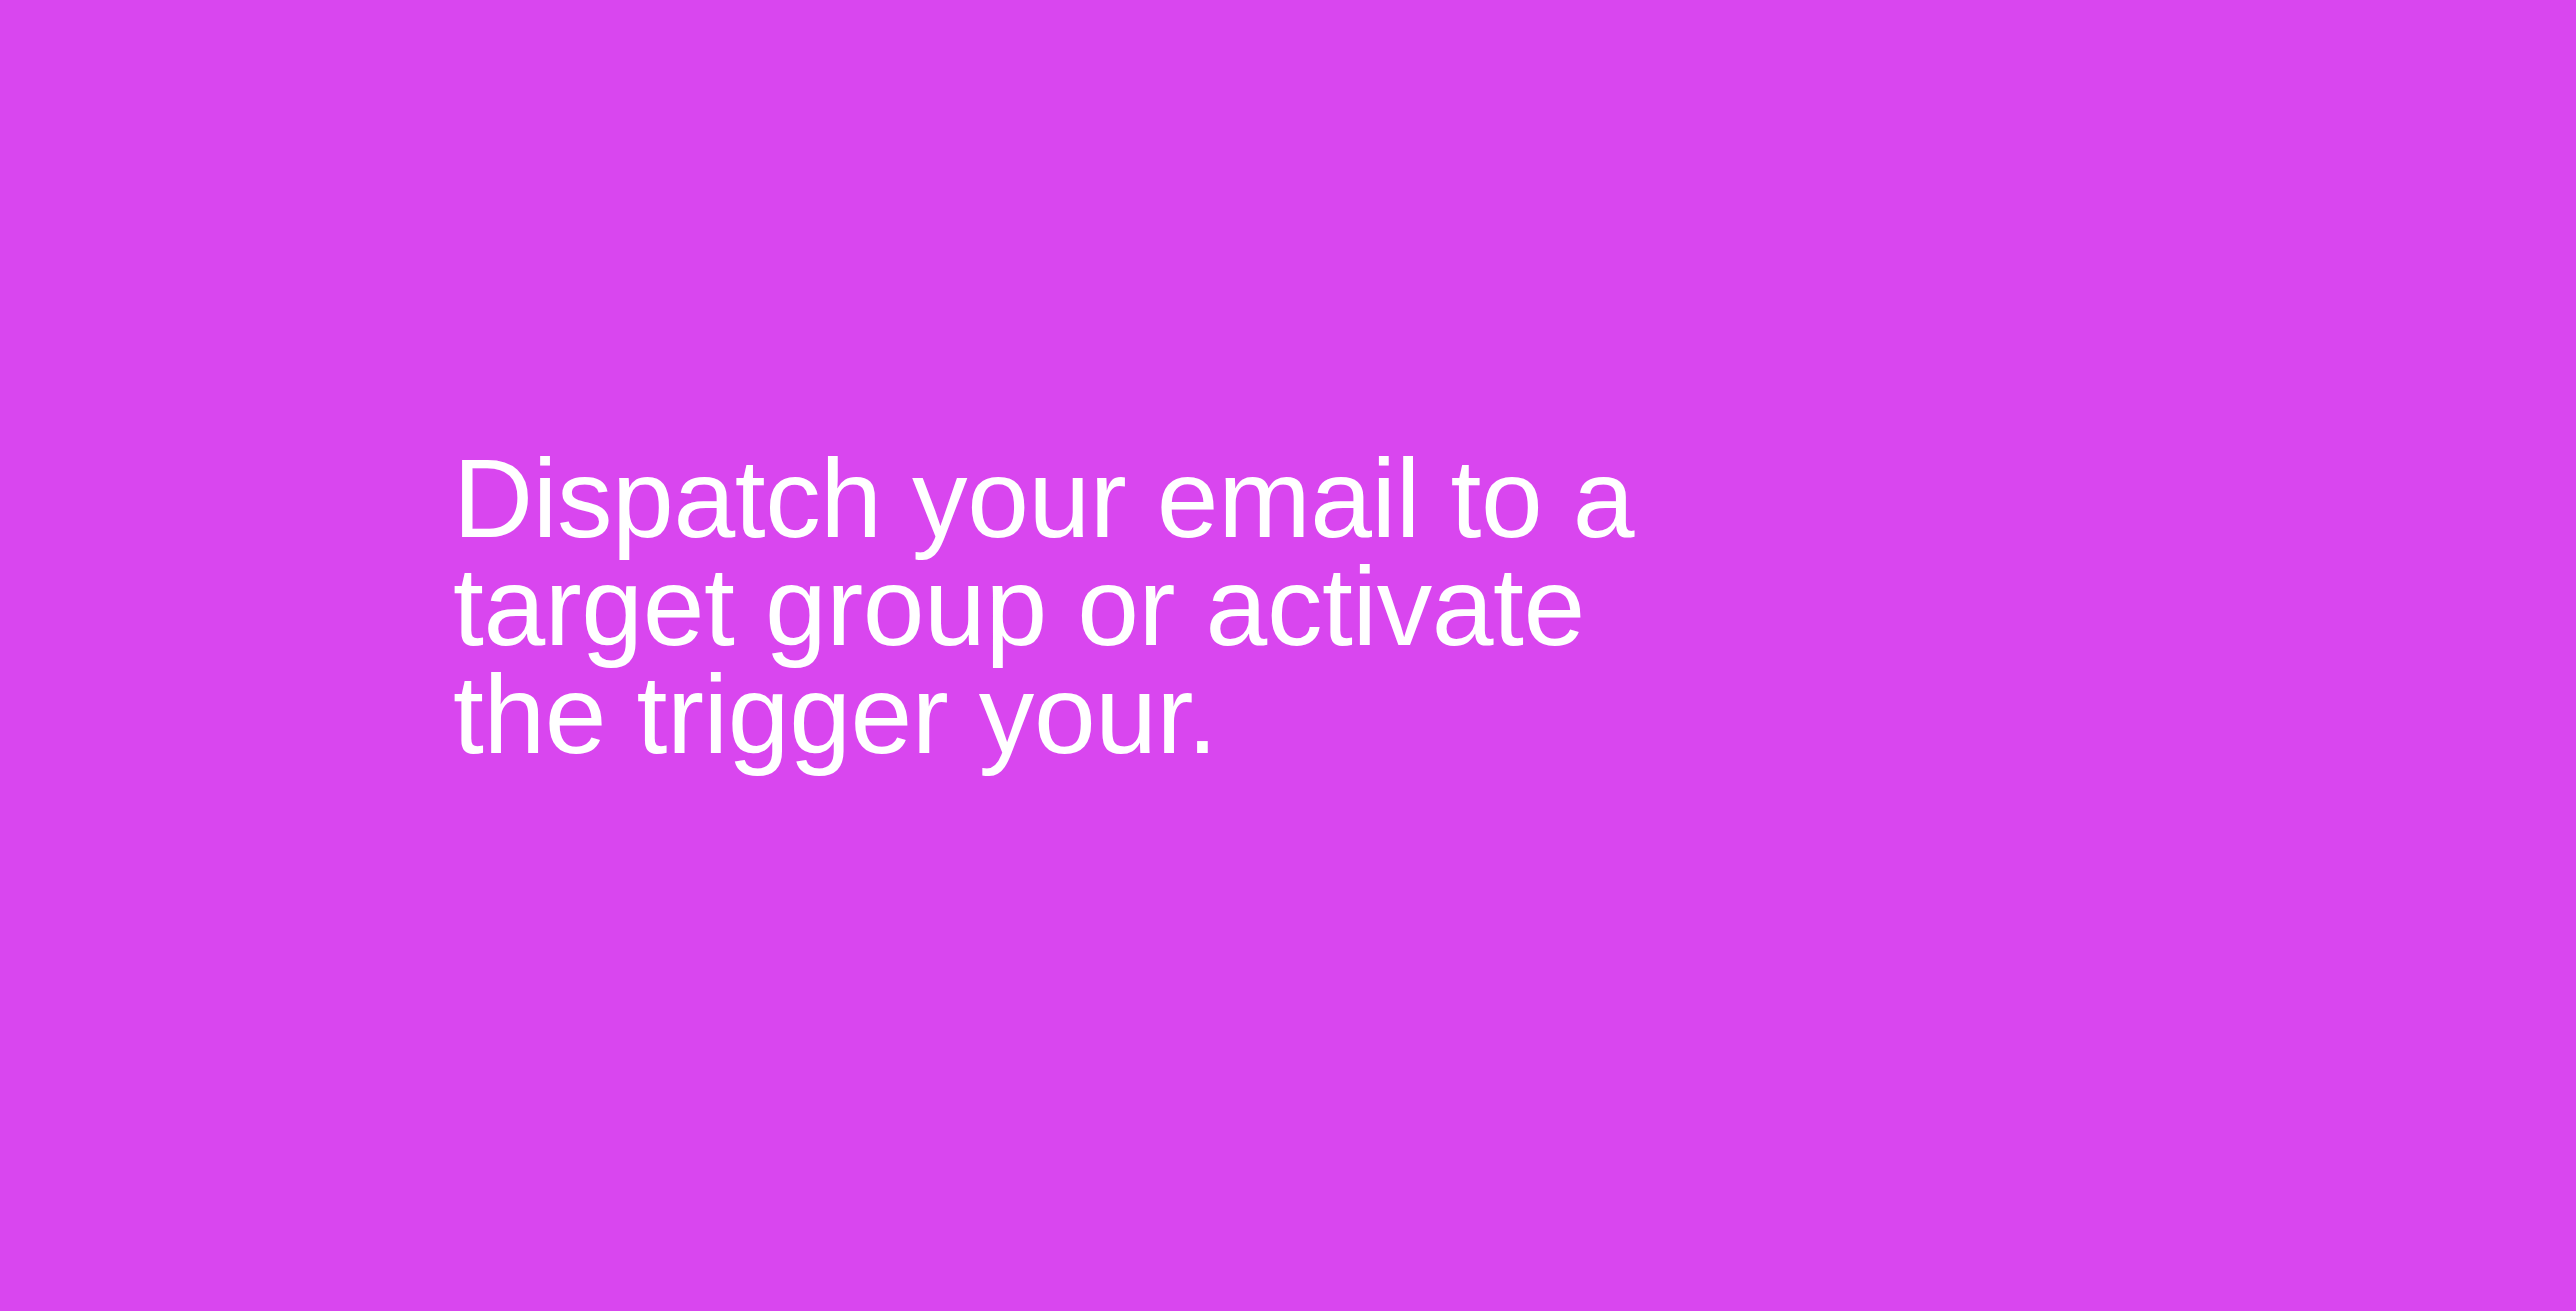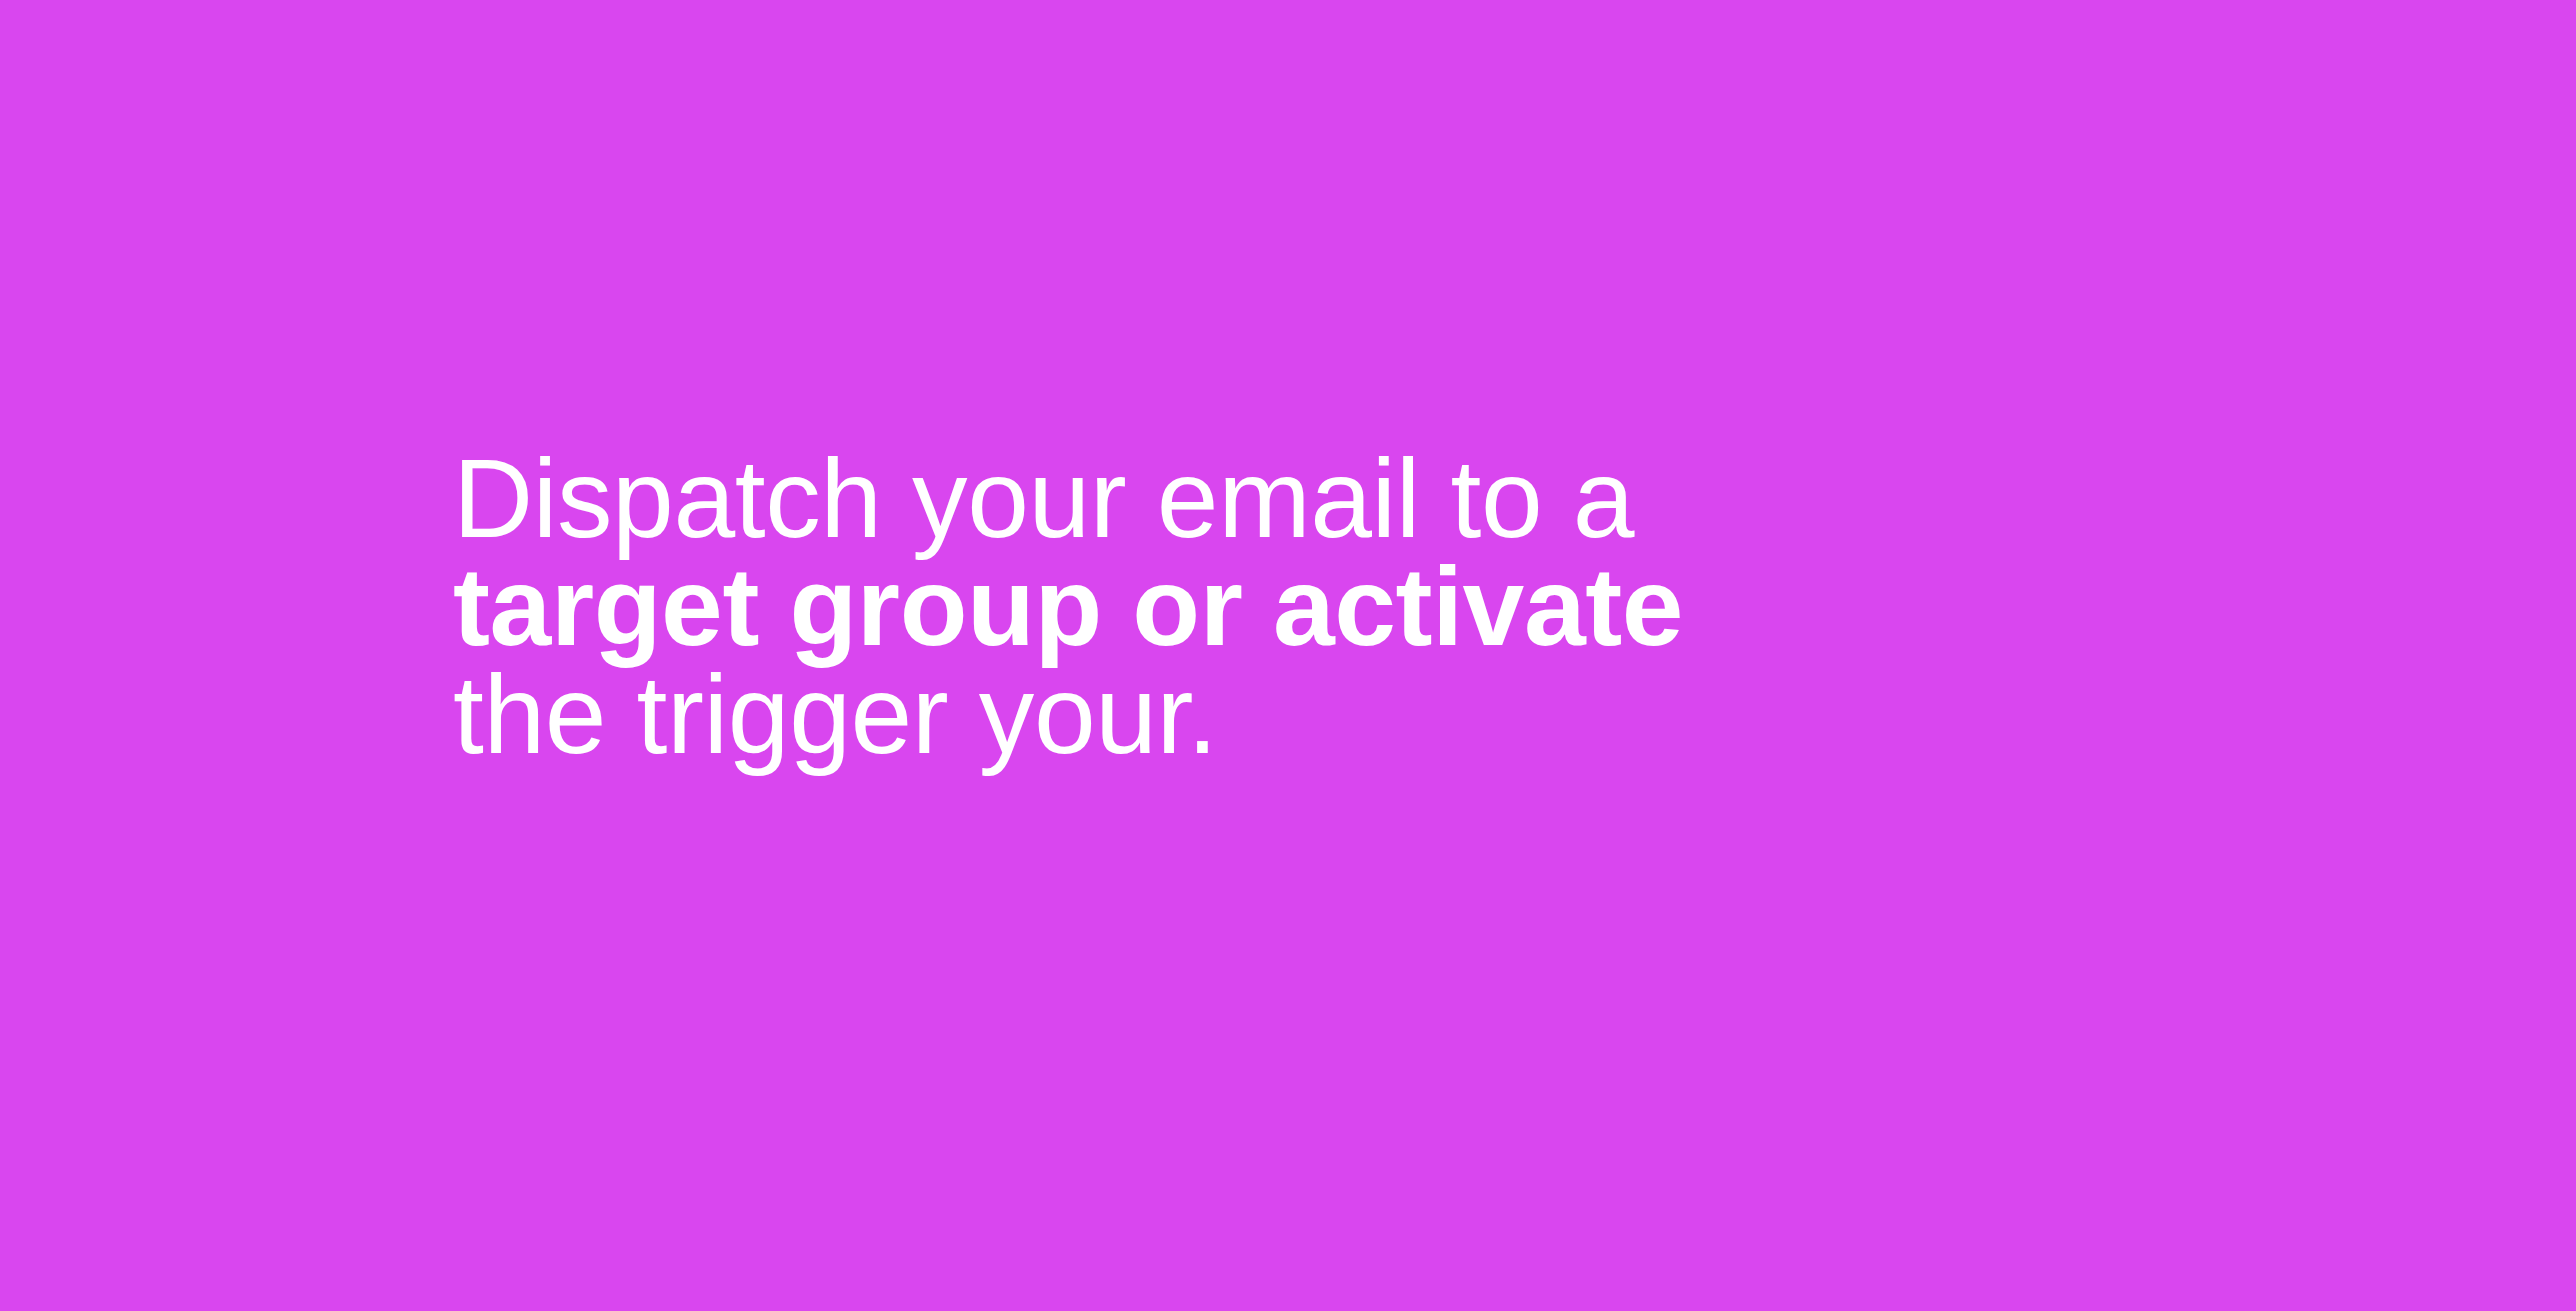--- a/index.html
+++ b/index.html
@@ -47,18 +47,18 @@
     padding: 0;
   }
 </style>
 </head>
 <body style="background-color: rgb(53, 33, 212);">
 
 <div class="slide" style="background-color: #d946ef;">
 
   <div class="headline-block">
     <span class="headline-line" style="color: rgb(255, 255, 255);">Dispatch your email to a</span>
-    <span class="headline-line" style="color: rgb(255, 255, 255); font-weight: bold;">target group or activate</span>
+    <span class="headline-line" style="color: rgb(255, 255, 255);">target group or activate</span>
     <span class="headline-line" style="color: rgb(255, 255, 255);">the trigger your.</span>
   </div>
 
 </div>
 
 
 </body></html>

